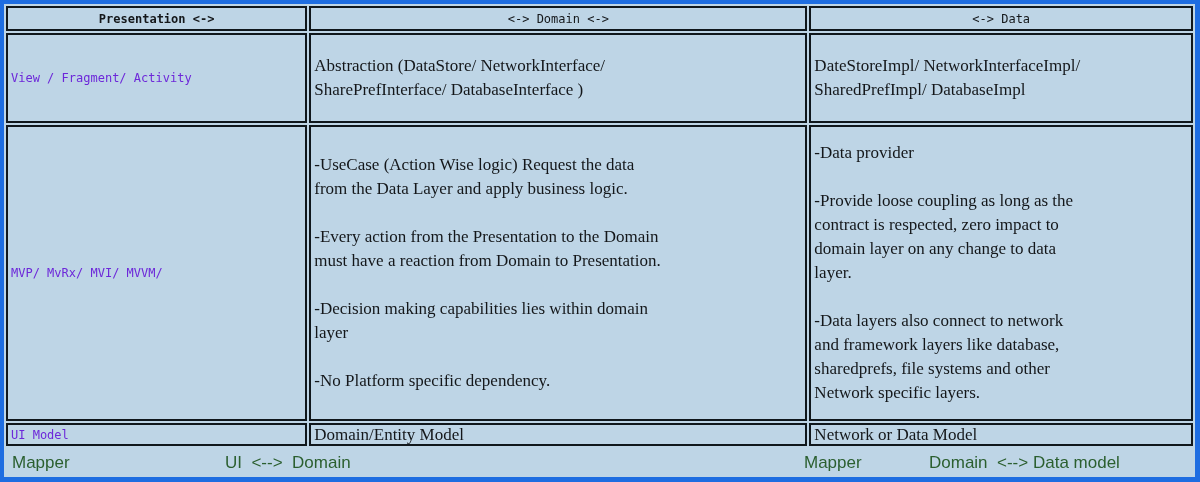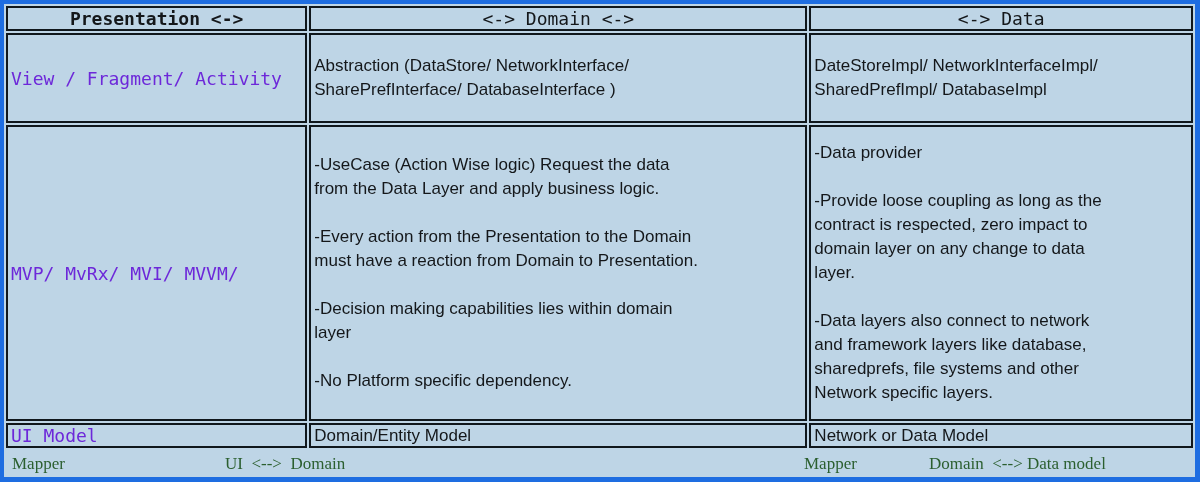--- a/index.html
+++ b/index.html
@@ -34,39 +34,39 @@
     border: 2px solid #10171c;      
     padding: 0 3px;
     vertical-align: middle;
     overflow: hidden;
   }
   tr.hdr td { height: 21px; }
   tr.r1  td { height: 86px; }
   tr.r2  td { height: 292px; }
   tr.r3  td { height: 19px; margin-left: 30px; }
 
-  .mono  { font-family: "DejaVu Sans Mono", monospace; font-size: 18px; color: #14171a; }
+  .mono  { font-family: "DejaVu Sans Mono", monospace; font-size: 12px; color: #14171a; }
   .bold  { font-weight: bold; }
   .center{ text-align: center; }
   .green { color: #6d28d9; }
 
   .body {
-    font-family: Liberation Sans, sans-serif;
+    font-family: Liberation Serif, serif;
     font-size: 17px;
     line-height: 24px;
     color: #14171a;
     white-space: pre-line;          
   }
   tr.r3 .body { line-height: 19px; }
 
   .strip {
     position: relative;
     flex: 1;
     min-height: 24px;
-    font-family: Liberation Serif, serif;
+    font-family: Liberation Sans, sans-serif;
     font-size: 17px;
     color: #2b5f2f;
   }
   .strip span {
     position: absolute;
     top: 50%;
     transform: translateY(-50%);
     white-space: pre;               
   }
   .s1 { left: 8px; }

